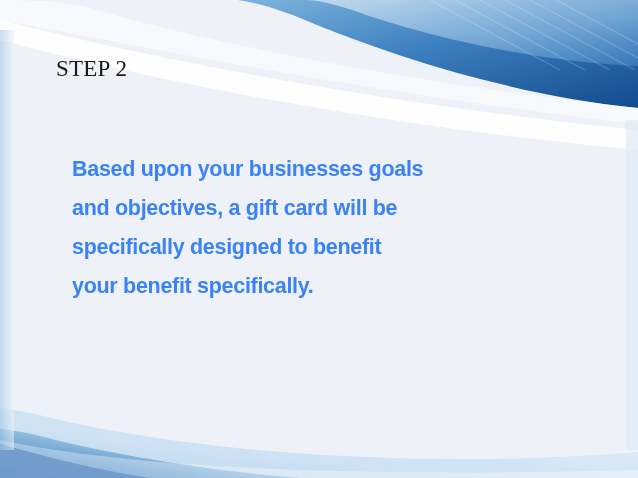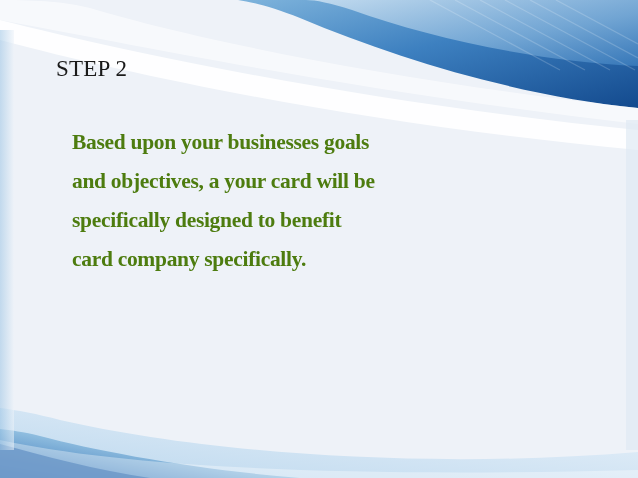--- a/index.html
+++ b/index.html
@@ -36,26 +36,26 @@
     font-family: "Liberation Serif", serif;
     font-size: 23px;
     font-weight: normal;
     color: #1a1a1a;
     letter-spacing: 0.2px;
     white-space: nowrap;
   }
   #body-text {
     position: absolute;
     left: 72px;
-    top: 123px;
+    top: 150px;
     width: 470px;
-    font-family: Liberation Serif, serif;
+    font-family: Liberation Sans, sans-serif;
     font-size: 21.5px;
     font-weight: bold;
-    color: #4d7c0f;
+    color: #3b82f6;
     line-height: 39px;
     letter-spacing: -0.3px;
   }
   #body-text .line {
     display: block;
     white-space: nowrap;
   }
 </style>
 </head>
 <body>
@@ -118,19 +118,19 @@
     <rect x="0" y="30" width="14" height="420" fill="url(#gradLeftEdge)" opacity="0.55"></rect>
 
     <rect x="626" y="120" width="12" height="330" fill="#dfe9f4" opacity="0.7"></rect>
   </svg>
 
   <div id="content">
     <div id="slide-title">STEP 2</div>
 
     <div id="body-text">
       <span class="line">Based upon your businesses goals</span>
-      <span class="line">and objectives, a your card will be</span>
+      <span class="line">and objectives, a gift card will be</span>
       <span class="line">specifically designed to benefit</span>
-      <span class="line">card company specifically.</span>
+      <span class="line">your benefit specifically.</span>
     </div>
   </div>
 
 </div>
 
 </body></html>

